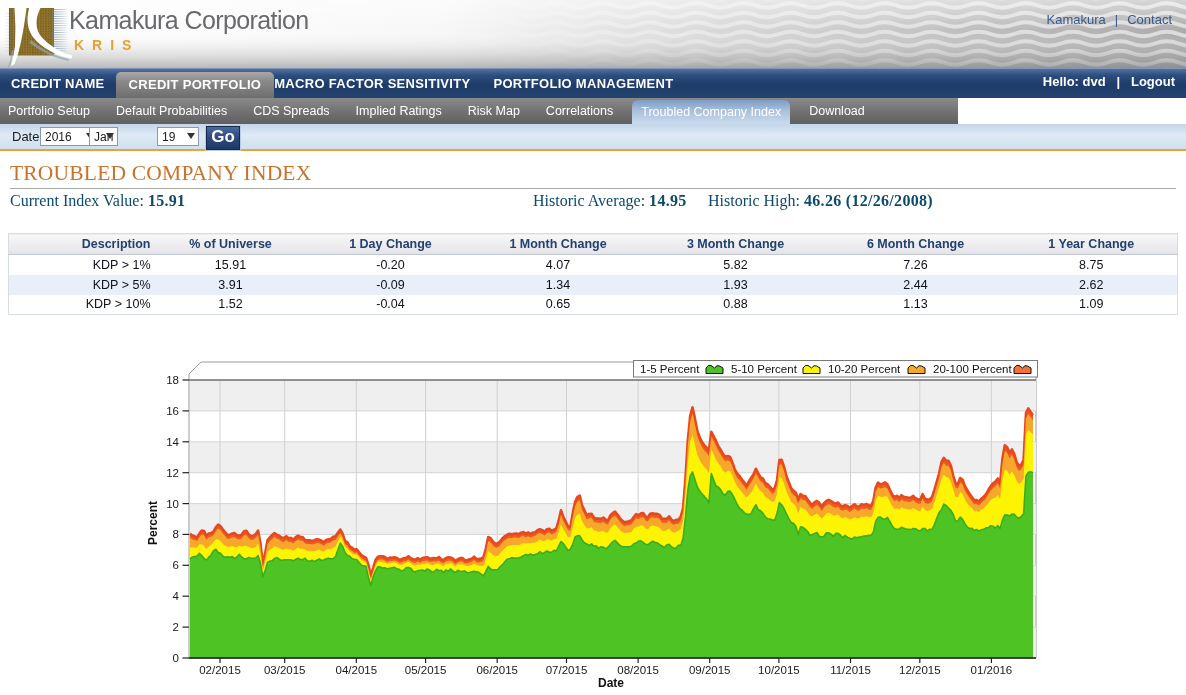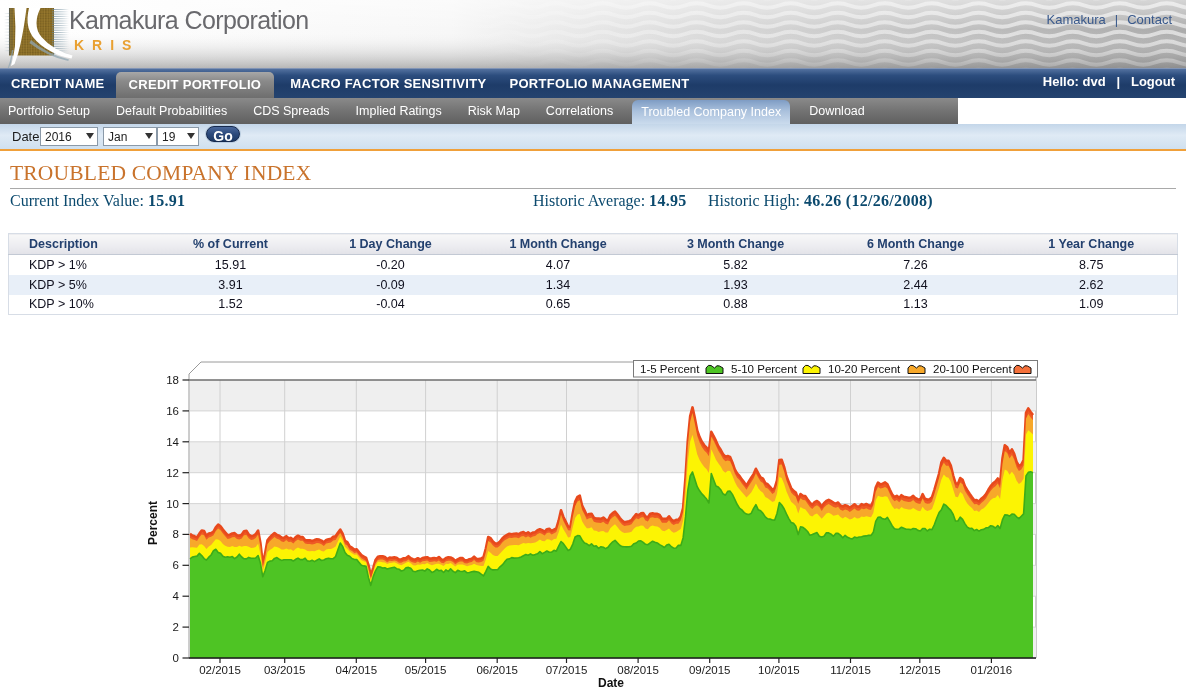--- a/index.html
+++ b/index.html
@@ -5,43 +5,43 @@
 body{width:1186px;height:695px;background:#fff;font-family:"Liberation Sans",sans-serif;overflow:hidden;position:relative}
 .hdr{position:relative;width:1186px;height:68px;overflow:hidden}
 .hdr .brand{position:absolute;left:69px;top:6px;font-size:25px;color:#69696d;letter-spacing:-0.6px}
 .hdr .kris{position:absolute;left:74px;top:37px;font-size:14px;font-weight:bold;color:#e9a031;letter-spacing:8px}
 .hdr .links{position:absolute;right:14px;top:12px;font-size:13px;color:#39598c}
 .hdr .links b{font-weight:normal;padding:0 9px;color:#39598c}
 .nav{position:relative;width:1186px;height:30px;background:linear-gradient(to bottom,#53719f 0,#2c4d7e 22%,#1e3c69 55%,#24436f 100%);border-top:1px solid #8194b5}
 .nav ul{list-style:none;height:30px;white-space:nowrap;margin-left:1px}
 .nav li{display:inline-block;vertical-align:top;color:#fff;font-size:13px;font-weight:bold;line-height:29px;padding:0 10px;letter-spacing:0.3px}
 .nav li.on{background:linear-gradient(to bottom,#a8a8a8 0,#8a8a8a 35%,#6e6e6e 100%);border-radius:5px 5px 0 0;margin-top:3px;margin-left:1px;line-height:26px;height:26px;padding:0 13px}
-.nav li.mf{padding-left:16px}
+.nav li.mf{padding-left:0}
 .nav li.pm{padding-left:13px}
 .nav .right{position:absolute;right:11px;top:0;color:#fff;font-size:13px;font-weight:bold;line-height:26px}
 .sub{position:relative;width:958px;height:26px;background:linear-gradient(to bottom,#8a8a8a 0,#757575 45%,#5f5f5f 100%)}
 .sub ul{list-style:none;height:26px;white-space:nowrap;margin-left:-5px}
 .sub li{display:inline-block;vertical-align:top;color:#fff;font-size:12.5px;line-height:26px;padding:0 13px}
 .sub li.on{background:linear-gradient(to bottom,#7e9cc4 0,#a9c0dc 45%,#cadbed 100%);border-radius:6px 6px 0 0;margin-top:2px;margin-left:6px;line-height:24px;height:24px;padding:0 9px}
 .sub li.dl{padding-left:19px}
 .daterow{position:relative;width:1186px;height:27px;background:linear-gradient(to bottom,#c3d6e9 0,#dfeaf5 45%,#cfe0ef 100%);border-bottom:2px solid #f0a03a}
 .daterow .lab{position:absolute;left:12px;top:5px;font-size:13px;color:#1b1b1b}
 .sel{position:absolute;top:3px;height:19px;background:#fff;border:1px solid #8a99a8;font-size:12px;color:#222;padding:2px 3px 0 4px}
 .sel .arr{position:absolute;right:3px;top:5px;width:0;height:0;border-left:4px solid transparent;border-right:4px solid transparent;border-top:6px solid #333}
-.go{position:absolute;left:206px;top:2px;width:34px;height:16px;border-radius:10px;background:linear-gradient(to bottom,#4a689c 0,#2c4a7c 50%,#1d3a66 100%);border:1px solid #15294d;color:#fff;font-size:14px;font-weight:bold;text-align:center;line-height:19px;box-shadow:0 0 0 1px #b9cce0}
+.go{position:absolute;left:206px;top:2px;width:34px;height:24px;border-radius:0;background:linear-gradient(to bottom,#4a689c 0,#2c4a7c 50%,#1d3a66 100%);border:1px solid #15294d;color:#fff;font-size:17px;font-weight:bold;text-align:center;line-height:19px;box-shadow:0 0 0 1px #b9cce0}
 .content{padding:0 10px}
 h1{font-family:"Liberation Serif",serif;font-weight:normal;font-size:21.5px;color:#c9732c;letter-spacing:0.2px;margin:10px 0 2px 0}
 .hline{height:1px;background:#a9a9a9;margin:0 0 3px 0;width:1166px}
 .stats{font-family:"Liberation Serif",serif;font-size:16px;color:#0c4a6e;white-space:nowrap;position:relative;height:20px}
 .stats b{font-size:16px;letter-spacing:0.3px}
 .stats span.st{position:absolute;top:0}
 table{border-collapse:collapse;table-layout:fixed;width:1170px;margin:21px 0 0 -2px;font-size:12.5px;color:#10101e;border:1px solid #d7dde6}
 thead td{background:linear-gradient(to bottom,#f8f8f8 0,#ececf0 60%,#e2e2e8 100%);color:#23406e;font-weight:bold;height:21px;border-bottom:1px solid #c3c9d4}
 td{text-align:center;height:20px;padding:0}
-td.c1{text-align:left;padding-left:20px;width:142px}
+td.c1{text-align:right;padding-left:20px;width:142px}
 tr.even td{background:#e8eff8}
 col.co1{width:142px}
 </style></head>
 <body>
 <div class="hdr">
     <svg width="1186" height="68" xmlns="http://www.w3.org/2000/svg" style="position:absolute;top:0;left:0">
       <defs>
         <linearGradient id="hbg" x1="0" y1="0" x2="1" y2="0">
           <stop offset="0" stop-color="#ffffff"></stop>
           <stop offset="0.38" stop-color="#f7f7f7"></stop>
@@ -145,21 +145,21 @@
     <div class="right">Hello: dvd &nbsp;&nbsp;|&nbsp;&nbsp; Logout</div>
   </div>
 <div class="sub">
     <ul>
 <li>Portfolio Setup</li><li>Default Probabilities</li><li>CDS Spreads</li><li>Implied Ratings</li><li>Risk Map</li><li>Correlations</li><li class="on">Troubled Company Index</li><li class="dl">Download</li>
 </ul>
   </div>
 <div class="daterow">
 <span class="lab">Date</span>
 <span class="sel" style="left:40px;width:58px">2016<span class="arr"></span></span>
-<span class="sel" style="left:103px;width:54px">Jan<span class="arr"></span></span>
+<span class="sel" style="left:89px;width:29px">Jan<span class="arr"></span></span>
 <span class="sel" style="left:157px;width:42px">19<span class="arr"></span></span>
 <span class="go">Go</span>
 </div>
 <div class="content">
 <h1>TROUBLED COMPANY INDEX</h1>
 <div class="hline"></div>
 <div class="stats">
       <span class="st" style="left:0">Current Index Value: <b>15.91</b></span>
       <span class="st" style="left:523px">Historic Average: <b>14.95</b></span>
       <span class="st" style="left:698px">Historic High: <b>46.26 (12/26/2008)</b></span>
@@ -170,21 +170,21 @@
         <col style="width:160px">
         <col style="width:160px">
         <col style="width:175px">
         <col style="width:180px">
         <col style="width:180px">
         <col>
       </colgroup>
 <thead>
         <tr>
           <td class="c1">Description</td>
-          <td>% of Current</td>
+          <td>% of Universe</td>
           <td>1 Day Change</td>
           <td>1 Month Change</td>
           <td>3 Month Change</td>
           <td>6 Month Change</td>
           <td>1 Year Change</td>
         </tr>
       </thead>
 <tbody>
 <tr class="odd">
           <td class="c1">KDP &gt; 1%</td>

